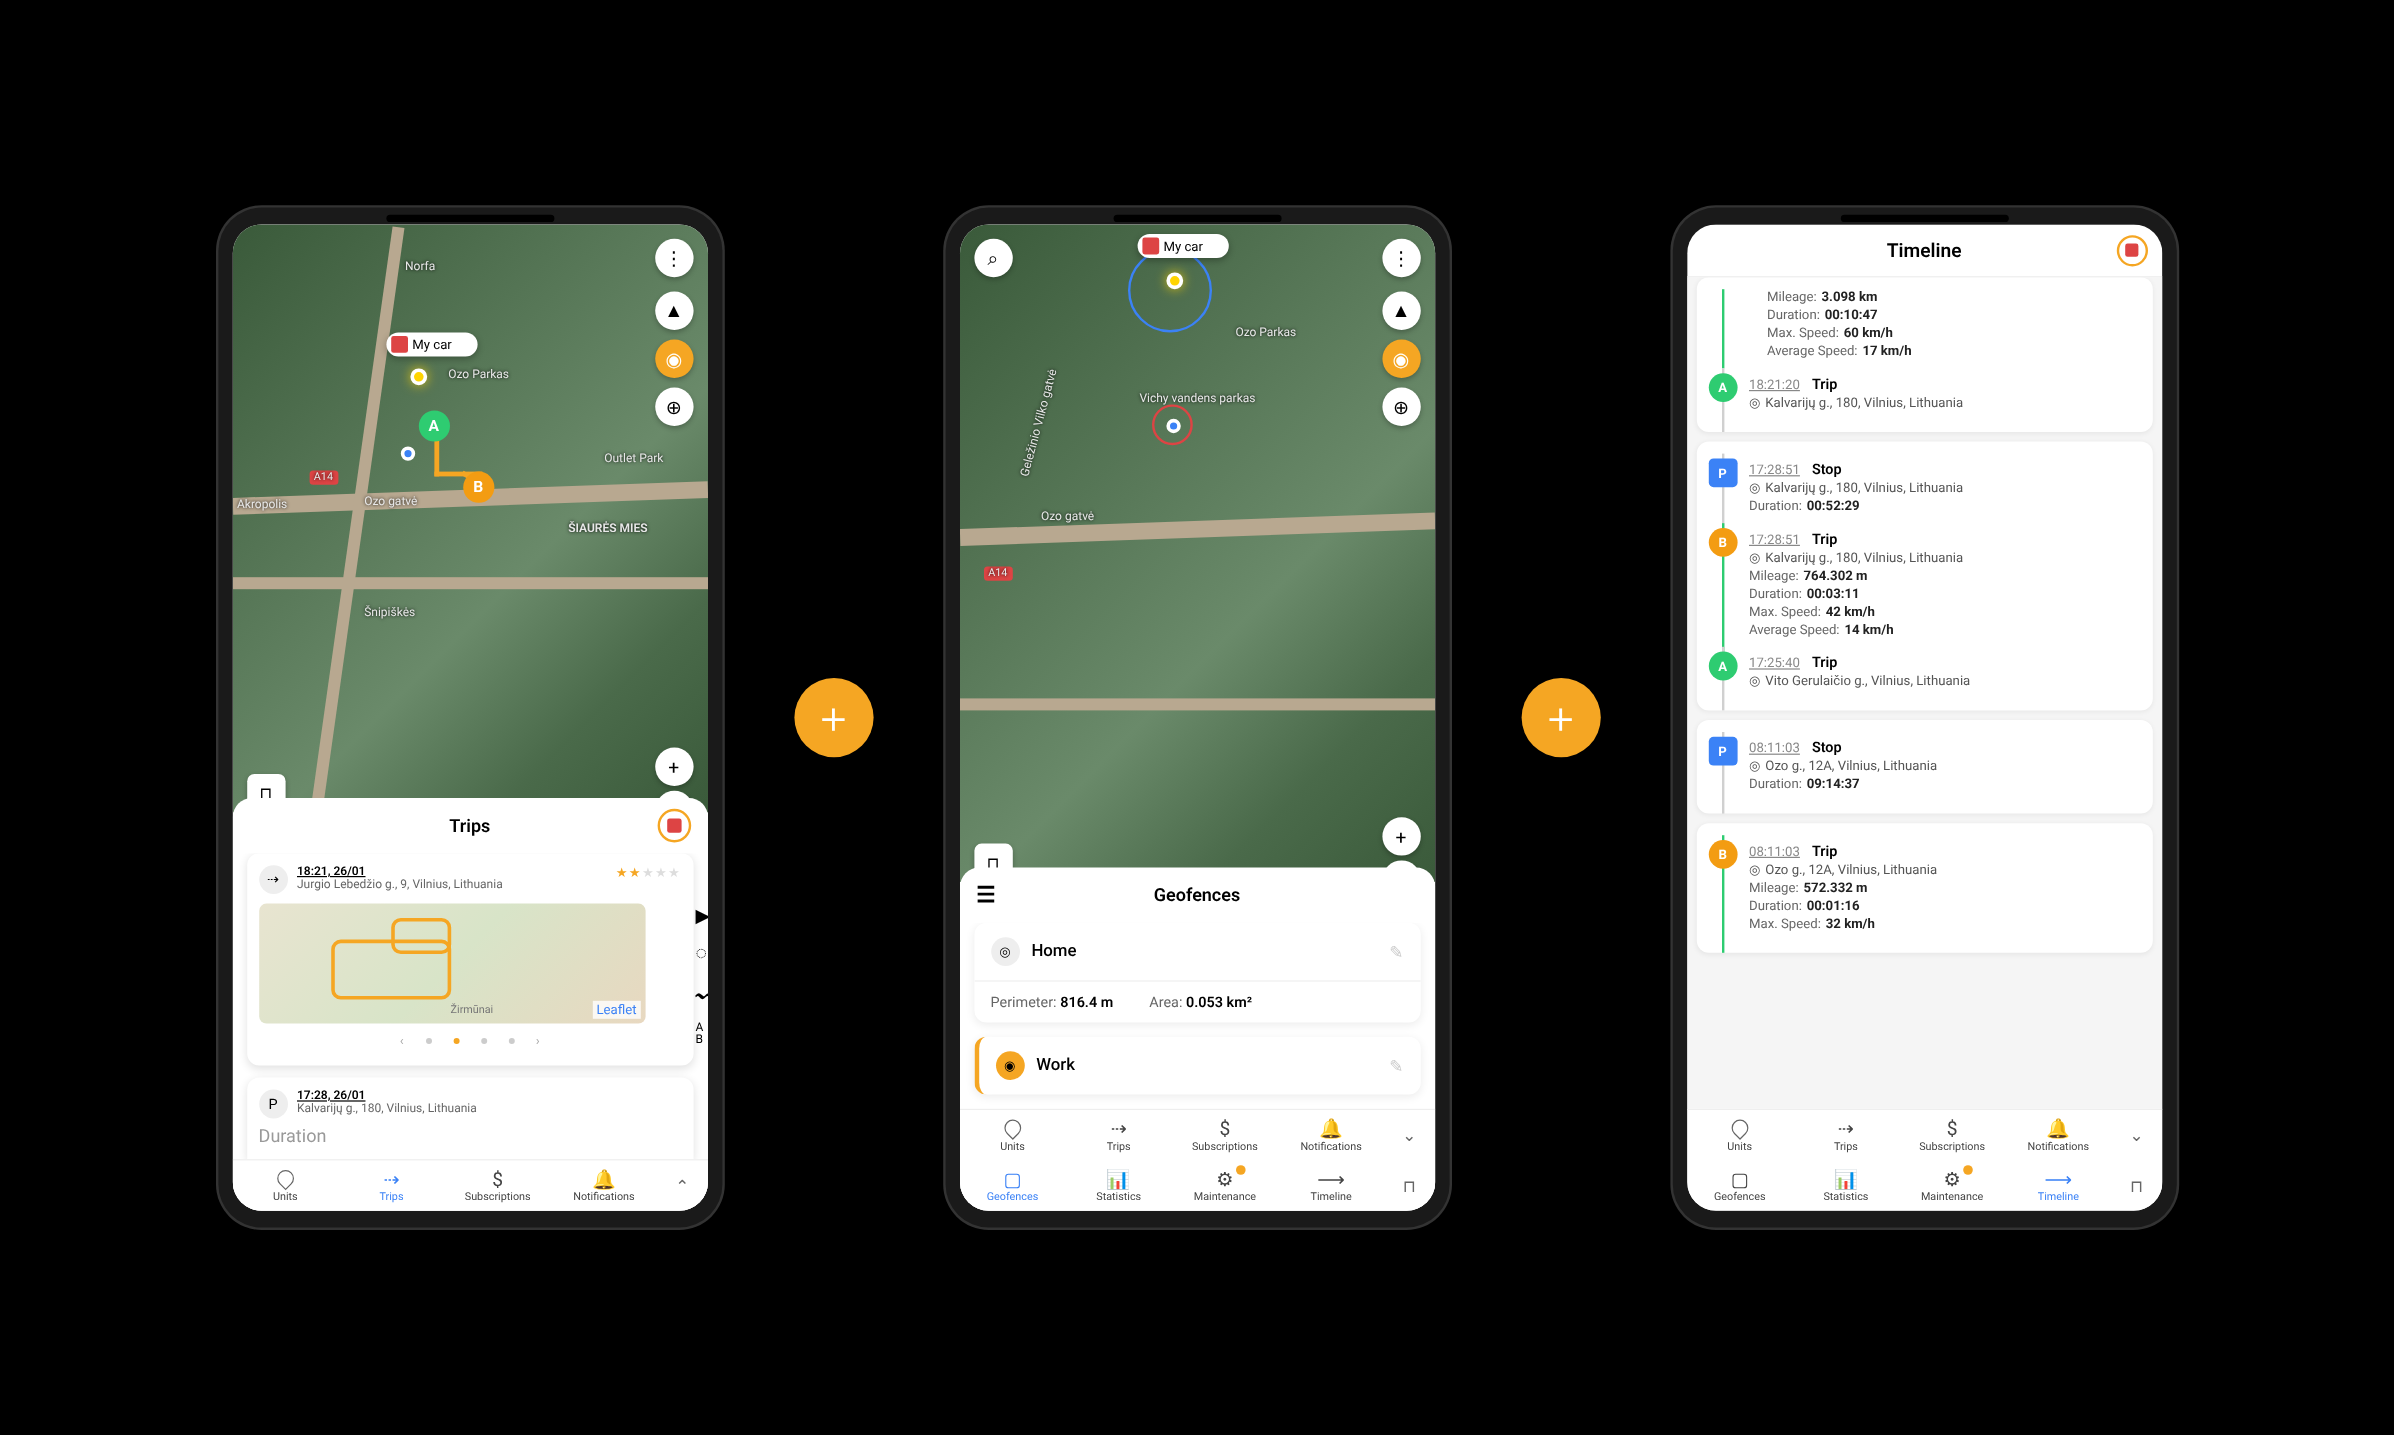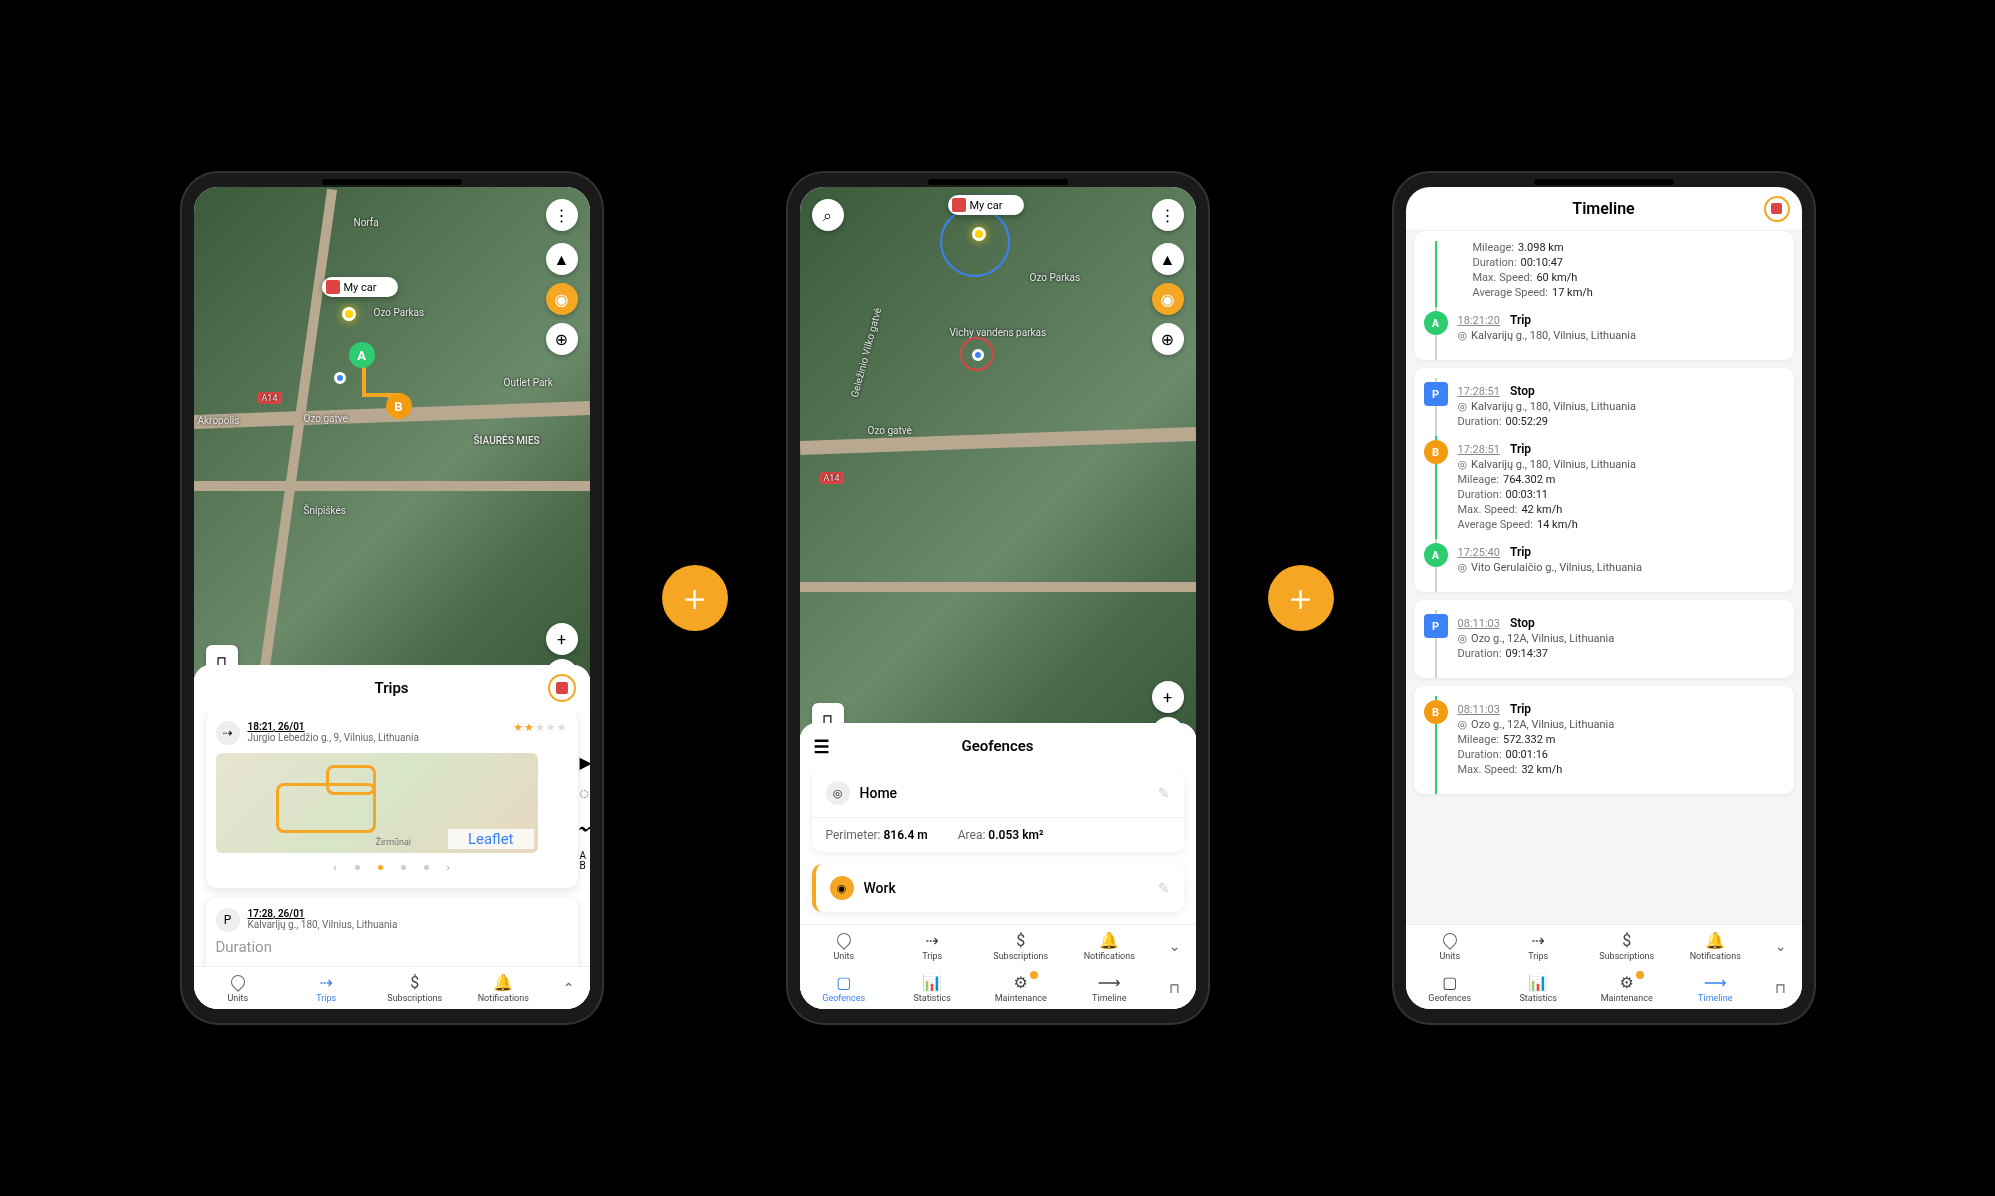--- a/index.html
+++ b/index.html
@@ -44,21 +44,21 @@
   .trip-addr { font-size: 10px; color: #666; }
   .stars { font-size: 11px; color: #f5a623; letter-spacing: 1px; }
   .stars .empty { color: #ddd; }
   .trip-map { margin-top: 8px; height: 100px; background: linear-gradient(135deg, #e8e4d0 0%, #d8e4c8 50%, #e8d8c0 100%); border-radius: 6px; position: relative; }
   .trip-map-route { position: absolute; border: 3px solid #f5a623; border-radius: 8px; }
   .trip-side-btns { position: absolute; right: -28px; top: 0; display: flex; flex-direction: column; gap: 12px; font-size: 16px; }
   .trip-map-wrap { position: relative; padding-right: 30px; }
   .dots-nav { display: flex; justify-content: center; gap: 18px; align-items: center; padding: 8px 0 4px; font-size: 11px; color: #aaa; }
   .dots-nav .dot { width: 5px; height: 5px; background: #ccc; border-radius: 50%; }
   .dots-nav .dot.active { background: #f5a623; }
-  .leaflet-tag { position: absolute; bottom: 4px; right: 4px; font-size: 15px; color: #3b82f6; background: rgba(255,255,255,0.8); padding: 1px 20px; }
+  .leaflet-tag { position: absolute; bottom: 4px; right: 4px; font-size: 11px; color: #3b82f6; background: rgba(255,255,255,0.8); padding: 1px 3px; }
 
   .trip-card2 { background: #fff; border-radius: 10px 10px 0 0; box-shadow: 0 2px 8px rgba(0,0,0,0.12); padding: 10px; }
   .duration-label { font-size: 15px; color: #999; margin-top: 6px; }
 
   
   .geo-card { background: #fff; border-radius: 10px; box-shadow: 0 2px 8px rgba(0,0,0,0.08); margin-bottom: 12px; overflow: hidden; }
   .geo-card.active { border-left: 4px solid #f5a623; }
   .geo-head { display: flex; align-items: center; padding: 12px 14px; gap: 10px; }
   .geo-icon { width: 24px; height: 24px; border-radius: 50%; display: flex; align-items: center; justify-content: center; font-size: 11px; }
   .geo-icon.home { background: #eee; }
@@ -79,21 +79,21 @@
   .tl-line.green { background: #2ecc71; }
   .tl-badge { position: absolute; left: 2px; width: 24px; height: 24px; border-radius: 50%; display: flex; align-items: center; justify-content: center; color: #fff; font-weight: 700; font-size: 11px; z-index: 2; }
   .tl-badge.a { background: #2ecc71; }
   .tl-badge.b { background: #f39c12; }
   .tl-badge.p { background: #3b82f6; border-radius: 4px; }
   .tl-row { display: flex; gap: 10px; align-items: center; font-size: 12px; margin-bottom: 2px; }
   .tl-time { color: #888; font-size: 11px; text-decoration: underline; }
   .tl-type { font-weight: 600; }
   .tl-detail { font-size: 11px; color: #555; margin-bottom: 2px; display: flex; gap: 4px; align-items: center; }
   .tl-detail .k { color: #666; }
-  .tl-detail .v { font-weight: 400; color: #222; }
+  .tl-detail .v { font-weight: 700; color: #222; }
   .tl-top-stats { padding-left: 36px; font-size: 11px; border-left: 2px solid #2ecc71; margin-left: 13px; padding-bottom: 6px; }
 
   
   .bottom-nav { background: #fff; border-top: 1px solid #eee; }
   .nav-row { display: flex; }
   .nav-item { flex: 1; display: flex; flex-direction: column; align-items: center; padding: 6px 2px; gap: 2px; font-size: 9px; color: #444; position: relative; }
   .nav-item.active { color: #3b82f6; }
   .nav-item .ico { font-size: 16px; height: 18px; display: flex; align-items: center; }
   .nav-extra { width: 42px; display: flex; align-items: center; justify-content: center; font-size: 14px; color: #666; }
   .nav-dot { position: absolute; top: 4px; right: 30%; width: 8px; height: 8px; background: #f5a623; border-radius: 50%; }
@@ -107,21 +107,21 @@
     <div class="map" style="flex-basis:380px">
       <div class="map-road h1"></div>
         <div class="map-road h2"></div>
         <div class="map-road v1"></div>
       <span class="map-label" style="top:120px;left:180px">Ozo Parkas</span>
       <span class="map-label" style="top:226px;left:110px">Ozo gatvė</span>
       <span class="map-label" style="top:190px;left:310px">Outlet Park</span>
       <span class="map-label" style="top:318px;left:110px">Šnipiškės</span>
       <span class="map-label" style="top:248px;left:280px;font-weight:600">ŠIAURĖS MIES</span>
       <span class="map-label" style="top:228px;left:4px">Akropolis</span>
-      <span class="map-label" style="top:30px;left:160px">Norfa</span>
+      <span class="map-label" style="top:30px;left:144px">Norfa</span>
       <span class="map-label" style="top:205px;left:64px;background:#d44;padding:1px 4px;border-radius:3px;font-size:9px">A14</span>
 
       <div class="route" style="top:168px;left:168px;width:40px;height:42px"></div>
       <div class="route" style="top:210px;left:190px;width:20px;height:2px;border:none;border-top:4px solid #f5a623;transform:rotate(30deg)"></div>
       <div class="loc-dot" style="top:185px;left:140px"></div>
       <div class="marker a" style="top:155px;left:155px">A</div>
       <div class="marker b" style="top:206px;left:192px">B</div>
 
       <div class="map-badge" style="top:90px;left:128px">
         <span class="car-icon"></span>

